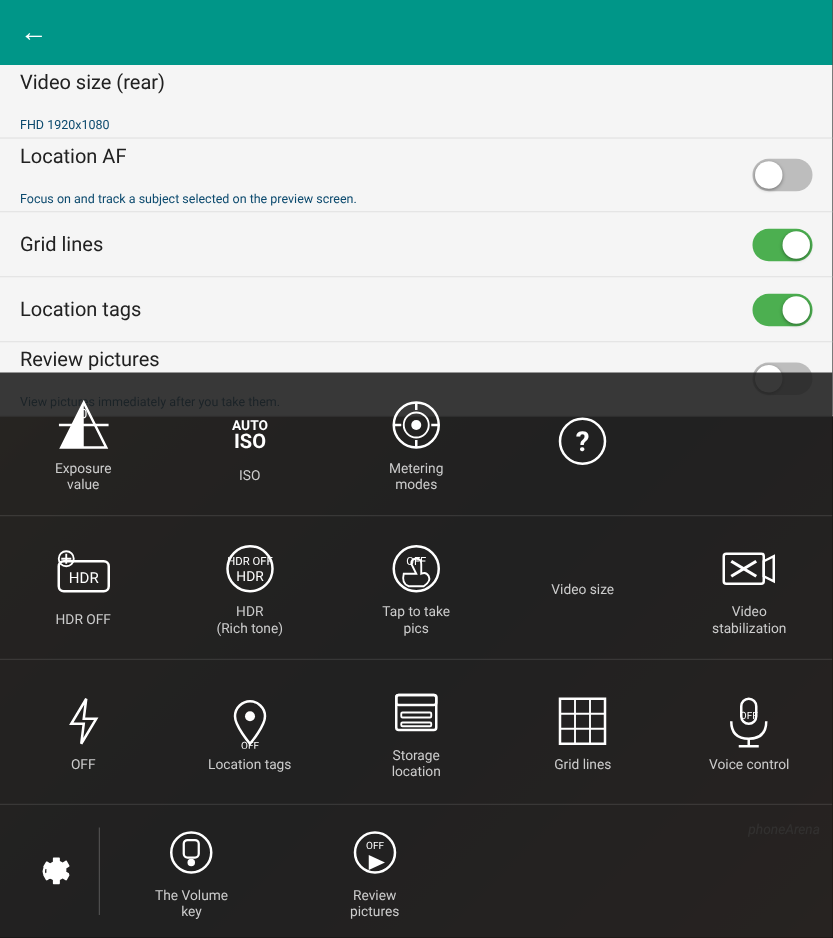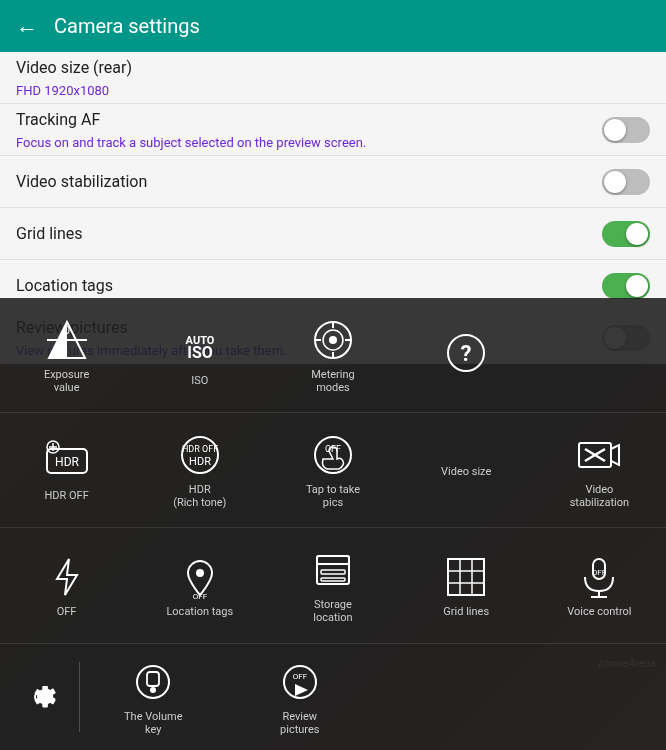--- a/index.html
+++ b/index.html
@@ -65,23 +65,23 @@
       flex: 1;
     }
 
     .settings-row-title {
       font-size: 16px;
       color: #212121;
       font-weight: 400;
     }
 
     .settings-row-subtitle {
-      font-size: 13px;
-      color: #6d28d9;
-      margin-top: 6px;
+      font-size: 10px;
+      color: #0c4a6e;
+      margin-top: 20px;
     }
 
     
     .toggle {
       width: 48px;
       height: 26px;
       border-radius: 13px;
       position: relative;
       cursor: pointer;
       flex-shrink: 0;
@@ -204,42 +204,33 @@
 </head>
 <body>
 
 <div class="background"></div>
 <div class="watermark">phoneArena</div>
 
 <div class="settings-panel">
 
   <div class="header">
     <span class="header-back-icon">←</span>
-    <span class="header-title">Camera settings</span>
   </div>
 
   <div id="settings-list">
       <div class="settings-row">
         <div class="settings-row-content">
           <div class="settings-row-title">Video size (rear)</div>
           <div class="settings-row-subtitle">FHD 1920x1080</div>
         </div>
       </div>
       <div class="settings-row">
         <div class="settings-row-content">
-          <div class="settings-row-title">Tracking AF</div>
+          <div class="settings-row-title">Location AF</div>
           <div class="settings-row-subtitle">Focus on and track a subject selected on the preview screen.</div>
-        </div>
-        <div class="toggle off">
-          <div class="toggle-knob"></div>
-        </div>
-      </div>
-      <div class="settings-row">
-        <div class="settings-row-content">
-          <div class="settings-row-title">Video stabilization</div>
         </div>
         <div class="toggle off">
           <div class="toggle-knob"></div>
         </div>
       </div>
       <div class="settings-row">
         <div class="settings-row-content">
           <div class="settings-row-title">Grid lines</div>
         </div>
         <div class="toggle on">

